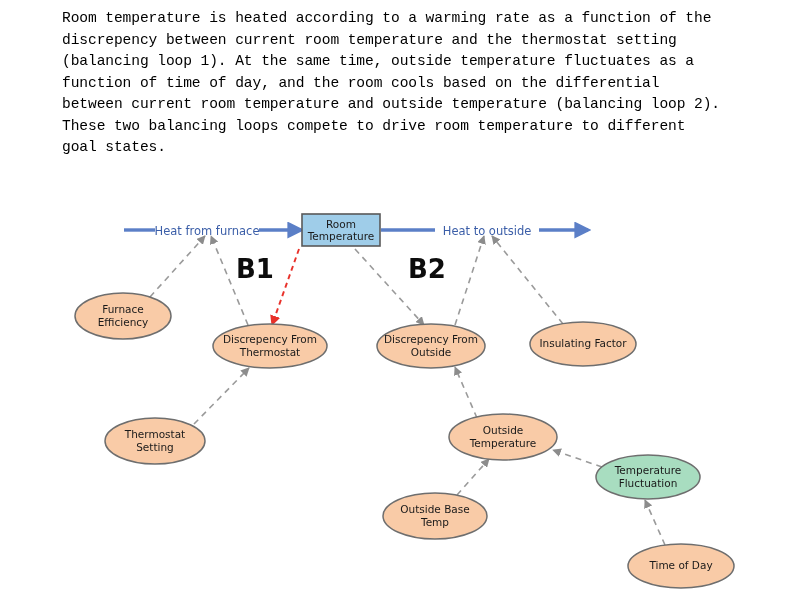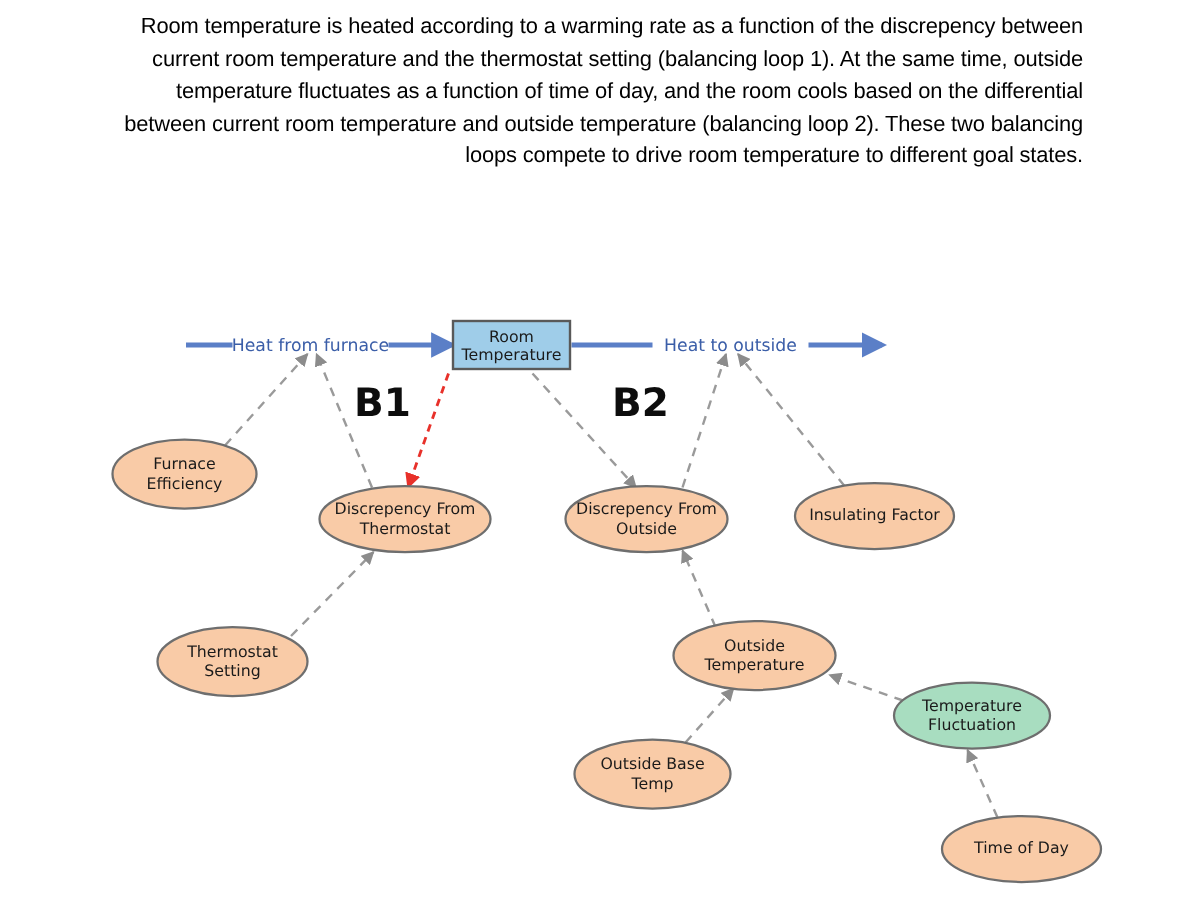--- a/index.html
+++ b/index.html
@@ -14,27 +14,26 @@
     position: relative;
     overflow: hidden;
     font-family: "DejaVu Sans", sans-serif;
   }
 
   #paragraph {
     position: absolute;
     left: 62px;
     top: 8px;
     width: 660px;
-    font-family: Liberation Sans, sans-serif;
+    font-family: Liberation Mono, monospace;
     font-size: 14.6px;
     line-height: 21.5px;
     color: #000000;
     letter-spacing: -0.1px;
     white-space: pre-wrap;
-    text-align: right;
   }
 
   #diagram {
     position: absolute;
     left: 0;
     top: 0;
     width: 800px;
     height: 600px;
   }
 

